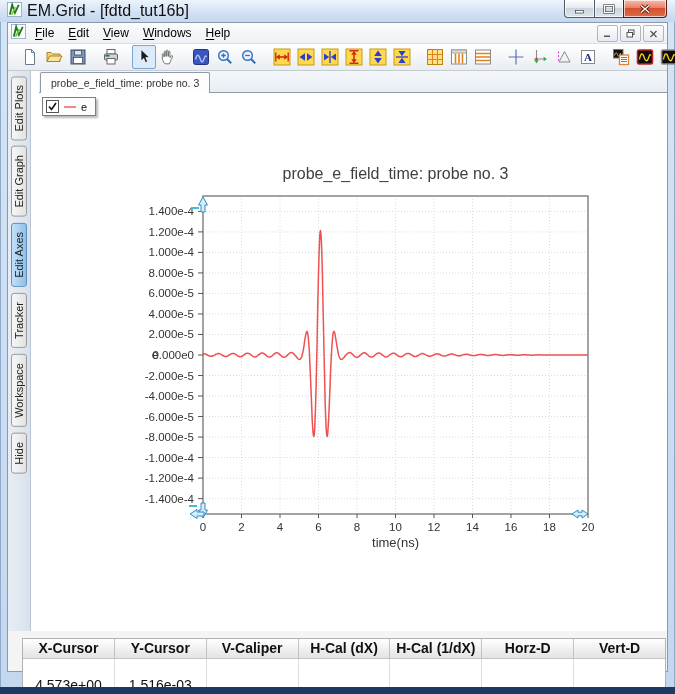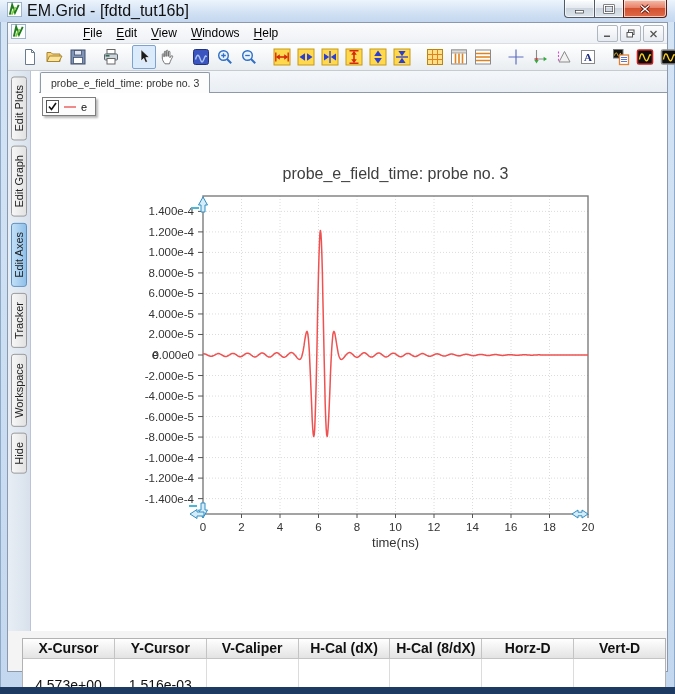--- a/index.html
+++ b/index.html
@@ -112,21 +112,21 @@
   </div>
 
   <div class="client">
 
     <div class="menubar">
       <span id="app-icon-menu" style="margin-right:2px;"><svg width="15" height="15" viewBox="0 0 16 16">
             <rect x="0.5" y="0.5" width="15" height="15" fill="#fdfdfd" stroke="#9ab0c8"></rect>
             <path d="M3 13.5L5.5 3l3 8.5L12.5 3" fill="none" stroke="#1f7a1f" stroke-width="2"></path>
             <path d="M5 13.5L9 5.5" stroke="#76c93e" stroke-width="2"></path>
           </svg></span>
-      <span id="menubar-items" style="display:flex;margin-left:48px;">
+      <span id="menubar-items" style="display:flex;">
           <span class="menu-item"><u>F</u>ile</span>
           <span class="menu-item"><u>E</u>dit</span>
           <span class="menu-item"><u>V</u>iew</span>
           <span class="menu-item"><u>W</u>indows</span>
           <span class="menu-item"><u>H</u>elp</span>
         </span>
       <span class="mdi-controls">
         <span class="mdibtn">
             <svg width="9" height="8">
               <rect x="1" y="5.5" width="6" height="1.5" fill="#555"></rect>
@@ -438,21 +438,21 @@
       </div>
     </div>
 
     <div class="statusbar">
       <div class="stable">
         <div class="srow" id="status-heads">
             <div class="shead">X-Cursor</div>
             <div class="shead">Y-Cursor</div>
             <div class="shead">V-Caliper</div>
             <div class="shead">H-Cal (dX)</div>
-            <div class="shead">H-Cal (8/dX)</div>
+            <div class="shead">H-Cal (1/dX)</div>
             <div class="shead">Horz-D</div>
             <div class="shead">Vert-D</div>
           </div>
         <div class="srow" id="status-vals">
             <div class="sval">4.573e+00</div>
             <div class="sval">1.516e-03</div>
             <div class="sval"></div>
             <div class="sval"></div>
             <div class="sval"></div>
             <div class="sval"></div>

